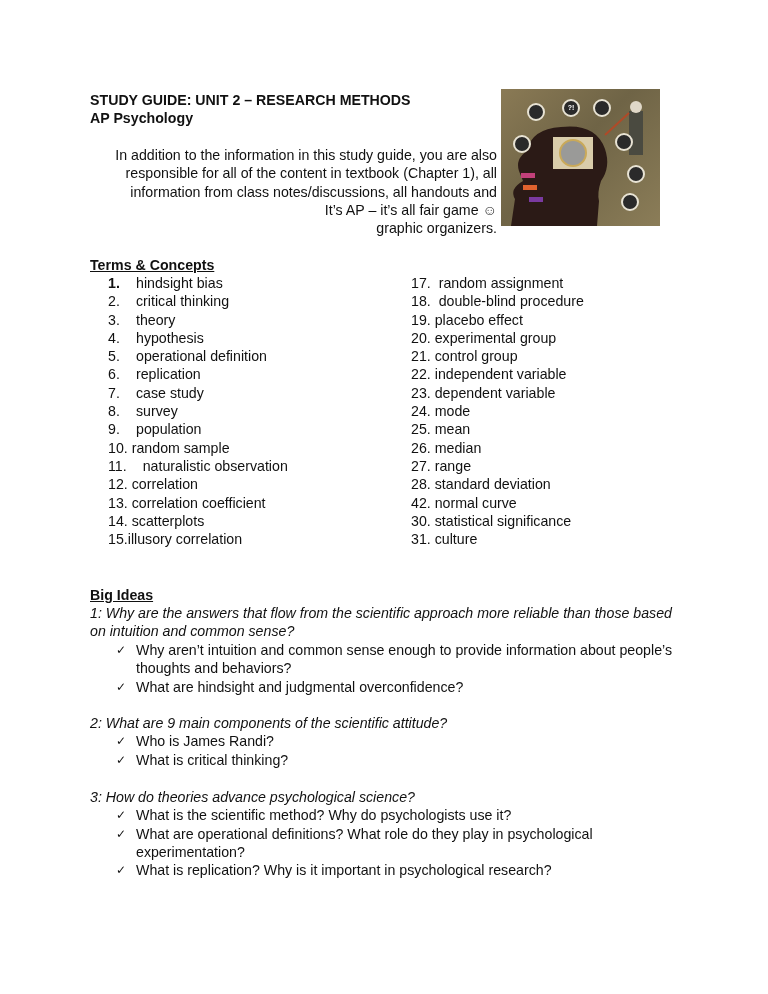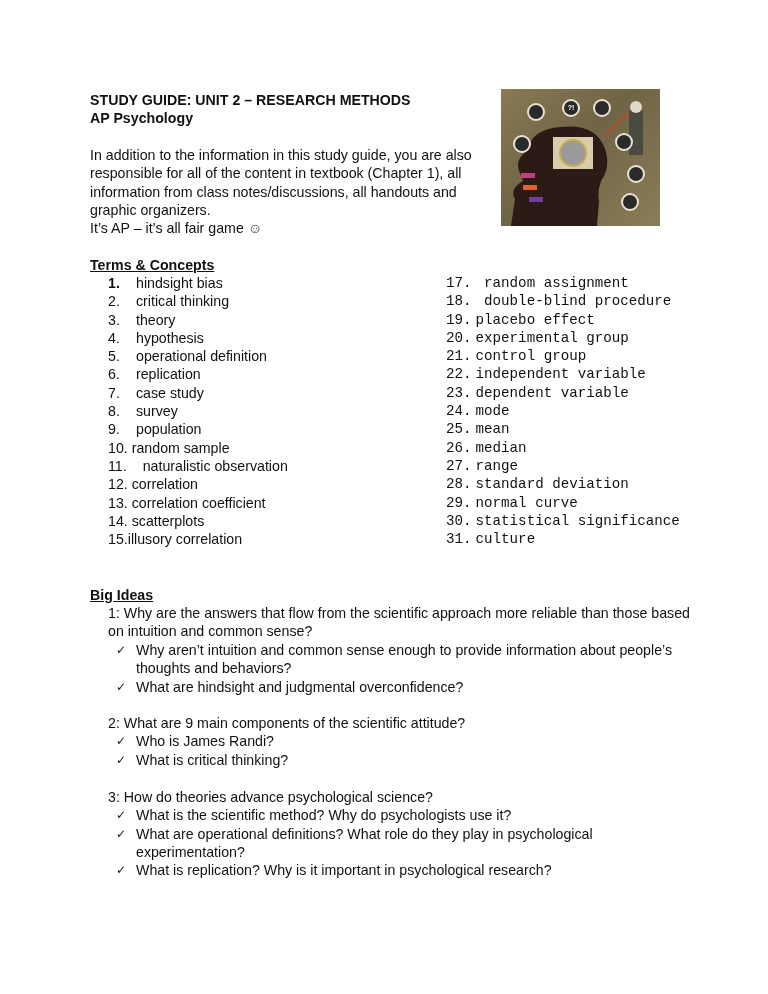--- a/index.html
+++ b/index.html
@@ -2,51 +2,51 @@
 <html><head>
 <meta charset="utf-8">
 <style>
   html, body { margin: 0; padding: 0; background: #ffffff; }
   body { width: 768px; height: 994px; position: relative; overflow: hidden;
          font-family: "Liberation Sans", "DejaVu Sans", sans-serif; color: #111; font-size: 14.2px; }
   .page { position: absolute; left: 0; top: 0; width: 768px; height: 994px; }
   .line { position: absolute; left: 90px; line-height: 18.3px; white-space: nowrap; }
   .b { font-weight: bold; }
   .u { text-decoration: underline; }
-  .intro { position: absolute; left: 90px; top: 146px; width: 390px; line-height: 18.3px; }
+  .intro { position: absolute; left: 107px; top: 146px; width: 390px; line-height: 18.3px; text-align: right; }
   .intro div { white-space: nowrap; }
   .col { position: absolute; line-height: 18.3px; }
   .col .item { display: flex; white-space: nowrap; }
   .col-left { left: 108px; top: 274px; }
   .col-left .num { width: 28px; }
-  .col-right { left: 446px; top: 274px; font-family: Liberation Mono, monospace; }
+  .col-right { left: 411px; top: 274px; }
   .col-right .num { padding-right: 4px; }
-  .q { position: absolute; left: 108px; width: 600px; line-height: 18.3px; }
+  .q { position: absolute; left: 90px; width: 600px; line-height: 18.3px; font-style: italic; }
   .sub { position: absolute; left: 116px; line-height: 18.3px; display: flex; }
   .check { width: 20px; font-size: 12px; }
   .subtext { width: 540px; }
   .art { position: absolute; left: 501px; top: 89px; width: 159px; height: 137px; overflow: hidden;
          background: linear-gradient(135deg, #8a7a55 0%, #6f6446 45%, #8b7d58 100%); }
   .bubble { position: absolute; width: 14px; height: 14px; border-radius: 50%; background: #2a2a2a;
             border: 2px solid #e8e3d4; color: #fff; font-size: 7px; text-align: center; line-height: 14px; font-weight: bold; }
 </style>
 </head>
 <body>
 
 <div class="page">
 
   <div class="line b" style="top:91px">STUDY GUIDE: UNIT 2 – RESEARCH METHODS</div>
   <div class="line b" style="top:109px">AP Psychology</div>
 
   <div class="intro">
     <div>In addition to the information in this study guide, you are also</div>
     <div>responsible for all of the content in textbook (Chapter 1), all</div>
     <div>information from class notes/discussions, all handouts and</div>
+    <div>It’s AP – it’s all fair game ☺</div>
     <div>graphic organizers.</div>
-    <div>It’s AP – it’s all fair game ☺</div>
   </div>
 
   <div class="art">
     <svg width="159" height="137" viewBox="0 0 159 137" style="position:absolute;left:0;top:0">
       <path d="M10 137 L14 110 Q8 100 22 92 L18 82 Q14 70 26 62 Q30 40 60 38 Q95 34 104 60 Q110 78 100 92 Q96 104 98 112 L96 137 Z" fill="#2b1a16"></path>
       <rect x="52" y="48" width="40" height="32" fill="#d9ccaa"></rect>
       <circle cx="72" cy="64" r="13" fill="#9a9a98" stroke="#c9a95a" stroke-width="2"></circle>
       <rect x="20" y="84" width="14" height="5" fill="#c2407a"></rect>
       <rect x="22" y="96" width="14" height="5" fill="#e0622e"></rect>
       <rect x="28" y="108" width="14" height="5" fill="#7a3aa0"></rect>
@@ -171,21 +171,21 @@
       </div>
     <div class="item">
         <span class="num">27.</span>
         <span>range</span>
       </div>
     <div class="item">
         <span class="num">28.</span>
         <span>standard deviation</span>
       </div>
     <div class="item">
-        <span class="num">29.</span>
+        <span class="num">42.</span>
         <span>normal curve</span>
       </div>
     <div class="item">
         <span class="num">30.</span>
         <span>statistical significance</span>
       </div>
     <div class="item">
         <span class="num">31.</span>
         <span>culture</span>
       </div>

